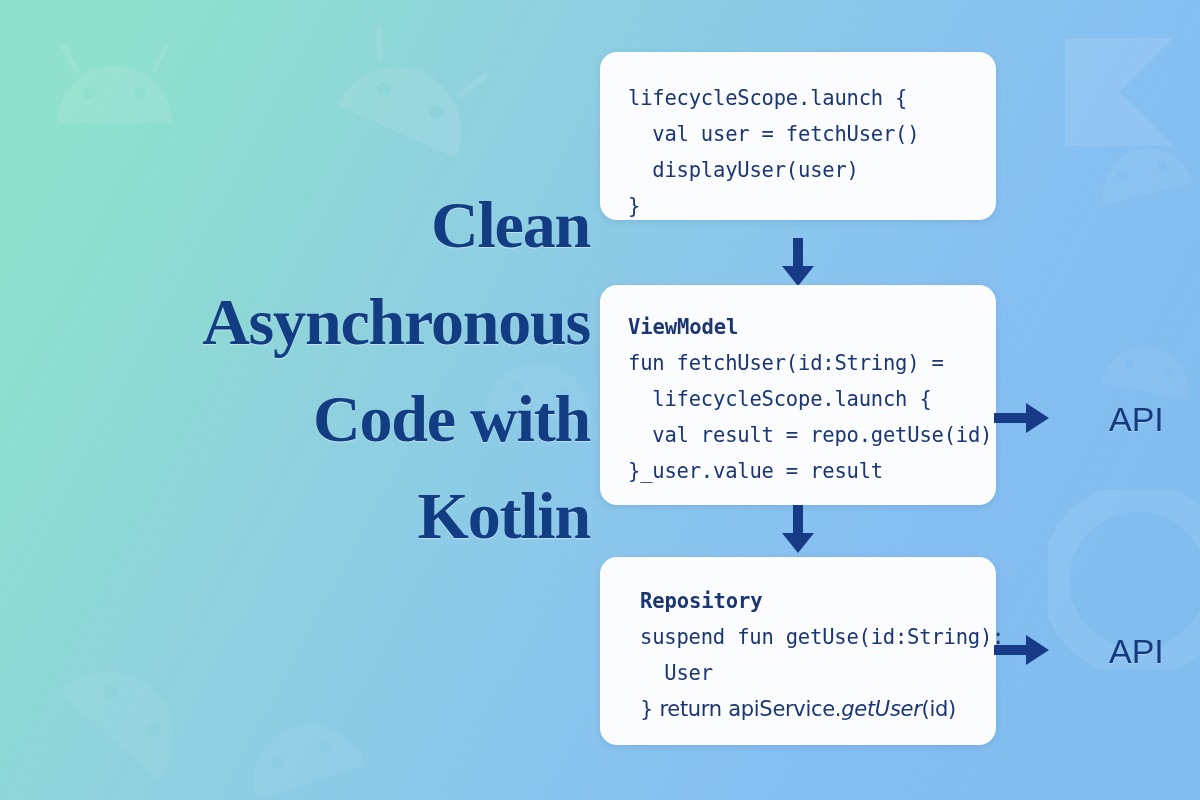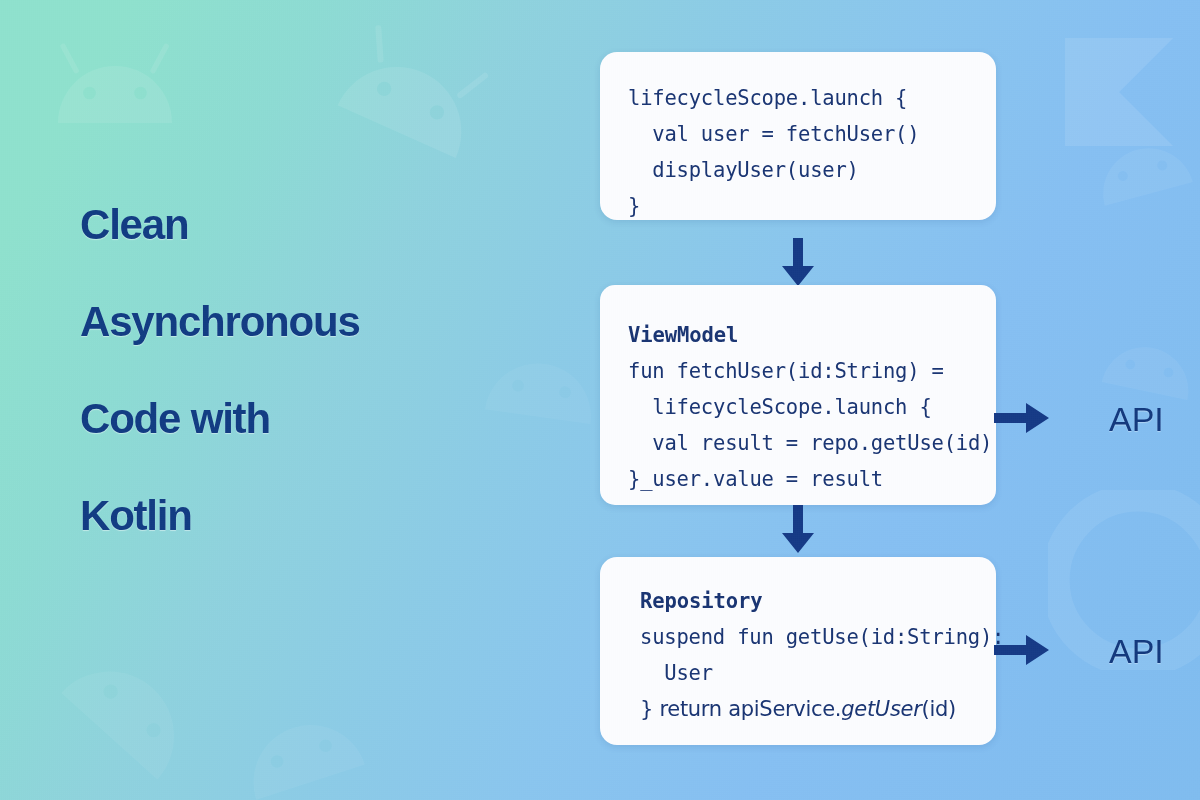--- a/index.html
+++ b/index.html
@@ -28,40 +28,41 @@
   .wm-k { opacity: 0.10; }
   .wm-circle { opacity: 0.075; }
 
   
   .headline {
     position: absolute;
     left: 80px;
     top: 176px;
     width: 510px;
     color: #123c83;
-    font-family: Liberation Sans, sans-serif;
+    font-family: Liberation Serif, serif;
     font-weight: bold;
-    font-size: 42px;
+    font-size: 66px;
     line-height: 97px;
     letter-spacing: -1.2px;
     text-shadow: 0 1px 1px rgba(255,255,255,0.45);
+    text-align: right;
   }
   .headline-line { display: block; white-space: nowrap; }
 
   
   .card {
     position: absolute;
     background: #fbfcfe;
     border-radius: 17px;
     box-shadow: 0 2px 7px rgba(20, 60, 120, 0.12);
     box-sizing: border-box;
     color: #1a3573;
   }
   #card-1 { left: 600px; top: 52px;  width: 396px; height: 168px; padding: 28px 26px 0 28px; }
-  #card-2 { left: 600px; top: 285px; width: 396px; height: 220px; padding: 32px 26px 0 28px; border-radius: 15px; }
+  #card-2 { left: 600px; top: 285px; width: 396px; height: 220px; padding: 24px 26px 0 28px; }
   #card-3 { left: 600px; top: 557px; width: 396px; height: 188px; padding: 26px 26px 0 40px; }
 
   .code-line {
     font-family: "DejaVu Sans Mono", "Liberation Mono", monospace;
     font-size: 20.5px;
     line-height: 36px;
     white-space: pre;
     color: #1a3573;
     letter-spacing: -0.2px;
   }

